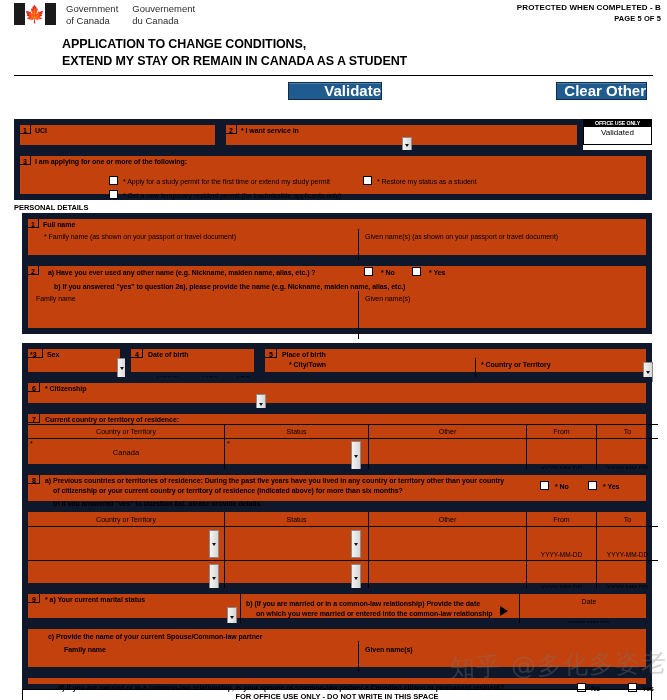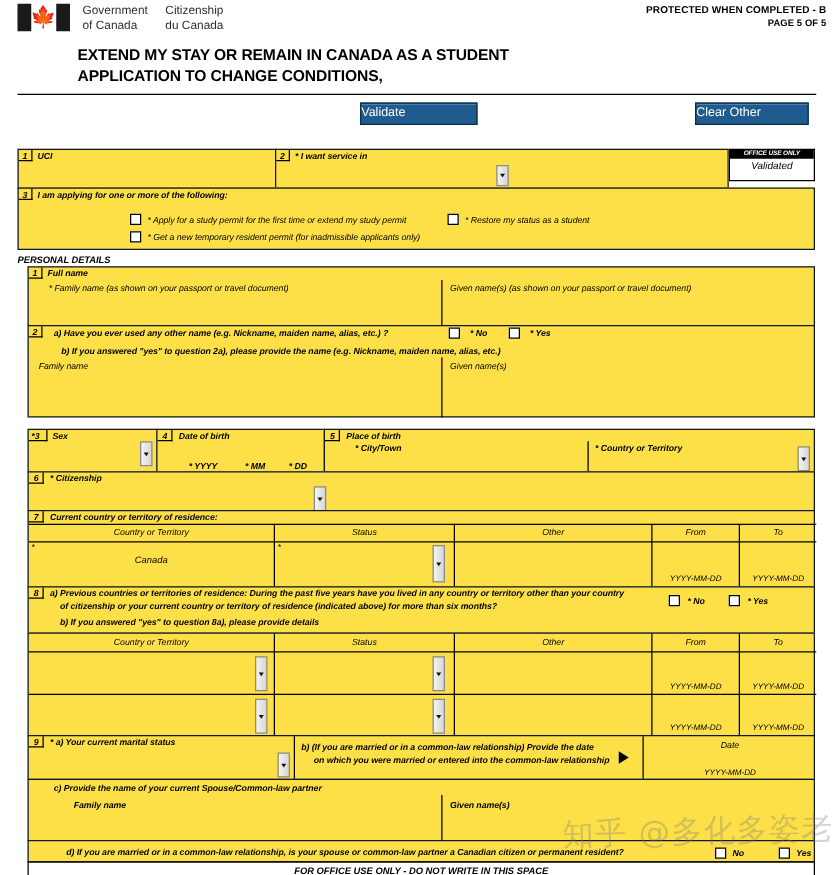--- a/index.html
+++ b/index.html
@@ -103,42 +103,41 @@
     position: relative;
     height: 22px;
     margin-top: 6px;
   }
   .btn {
     position: absolute;
     height: 16px;
     background: #1f5b8f;
     border: 1px solid #0f2d47;
     color: #ffffff;
-    font-size: 10px;
-    font-weight: normal;
-    text-align: left;
+    font-size: 15px;
+    font-weight: bold;
+    text-align: right;
     line-height: 16px;
     cursor: pointer;
     box-shadow: inset 0 1px 0 rgba(255,255,255,0.22);
   }
   .btn.validate { left: 288px; width: 92px; }
   .btn.clear { left: 556px; width: 89px; }
 
   
   .sheet {
     position: absolute;
     left: 14px;
     width: 638px;
-    font-style: italic;
   }
   .bx {
     position: absolute;
     box-sizing: border-box;
-    border: 1px solid #0f172a;
-    background: #fde047;
+    border: 6px solid #0f172a;
+    background: #c2410c;
   }
   .lbl {
     position: absolute;
     font-size: 7px;
     line-height: 9px;
     letter-spacing: -0.05px;
     white-space: nowrap;
   }
   .lbl.b { font-weight: bold; }
   .num {
@@ -277,33 +276,33 @@
   <div class="hdr">
     <div class="wordmark">
       <div class="flag">
         <div class="bar l"></div>
         <div class="bar r"></div>
         <div class="leaf">🍁</div>
       </div>
       <div class="gov-text">
         <span>Government
 of Canada</span>
-        <span>Citizenship
+        <span>Gouvernement
 du Canada</span>
       </div>
     </div>
     <div class="protect">
       <div>PROTECTED WHEN COMPLETED - B</div>
       <div class="pg">PAGE 5 OF 5</div>
     </div>
   </div>
 
   <div class="title">
+    <div>APPLICATION TO CHANGE CONDITIONS,</div>
     <div>EXTEND MY STAY OR REMAIN IN CANADA AS A STUDENT</div>
-    <div>APPLICATION TO CHANGE CONDITIONS,</div>
   </div>
   <div class="hrule"></div>
 
   <div class="btnrow">
     <div class="btn validate">Validate</div>
     <div class="btn clear">Clear Other</div>
   </div>
 
   <div class="sheet" style="top:119px; height:575px;">
 

